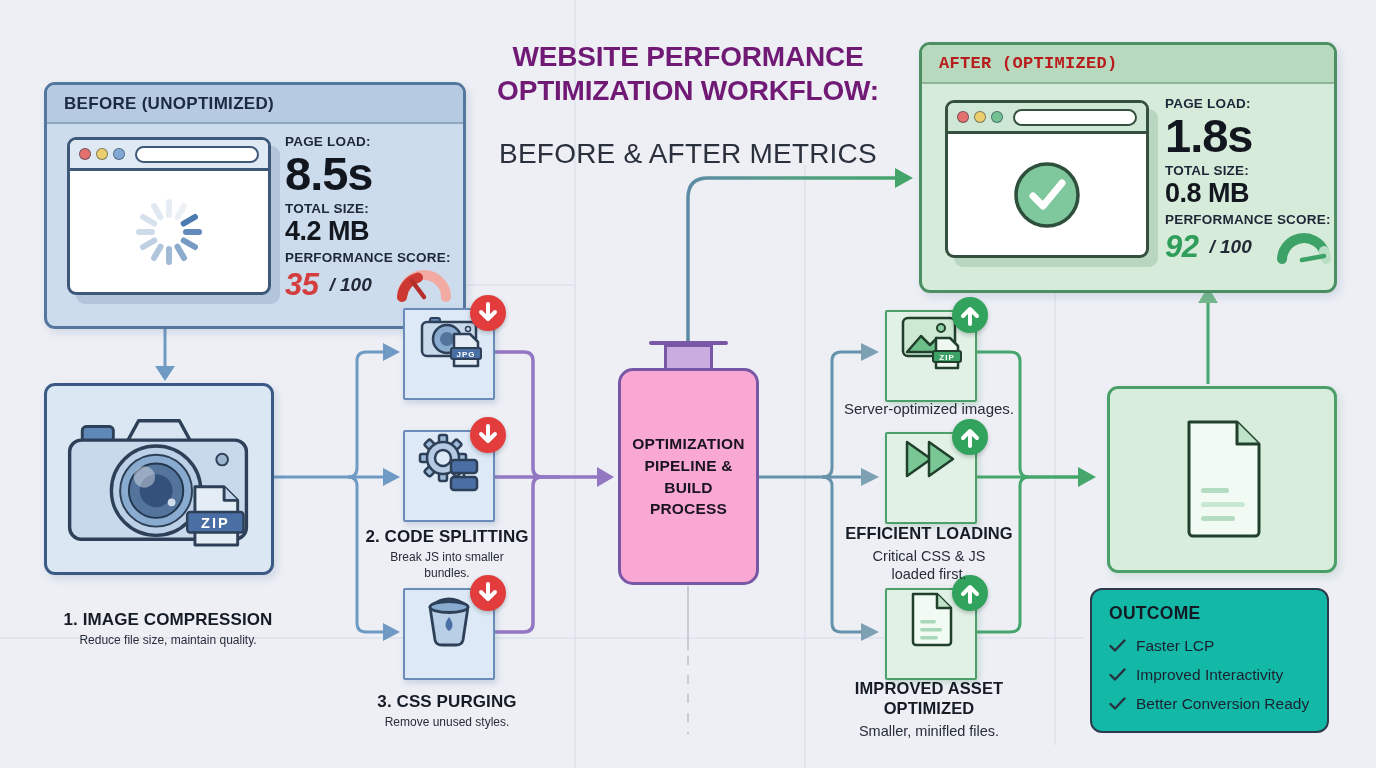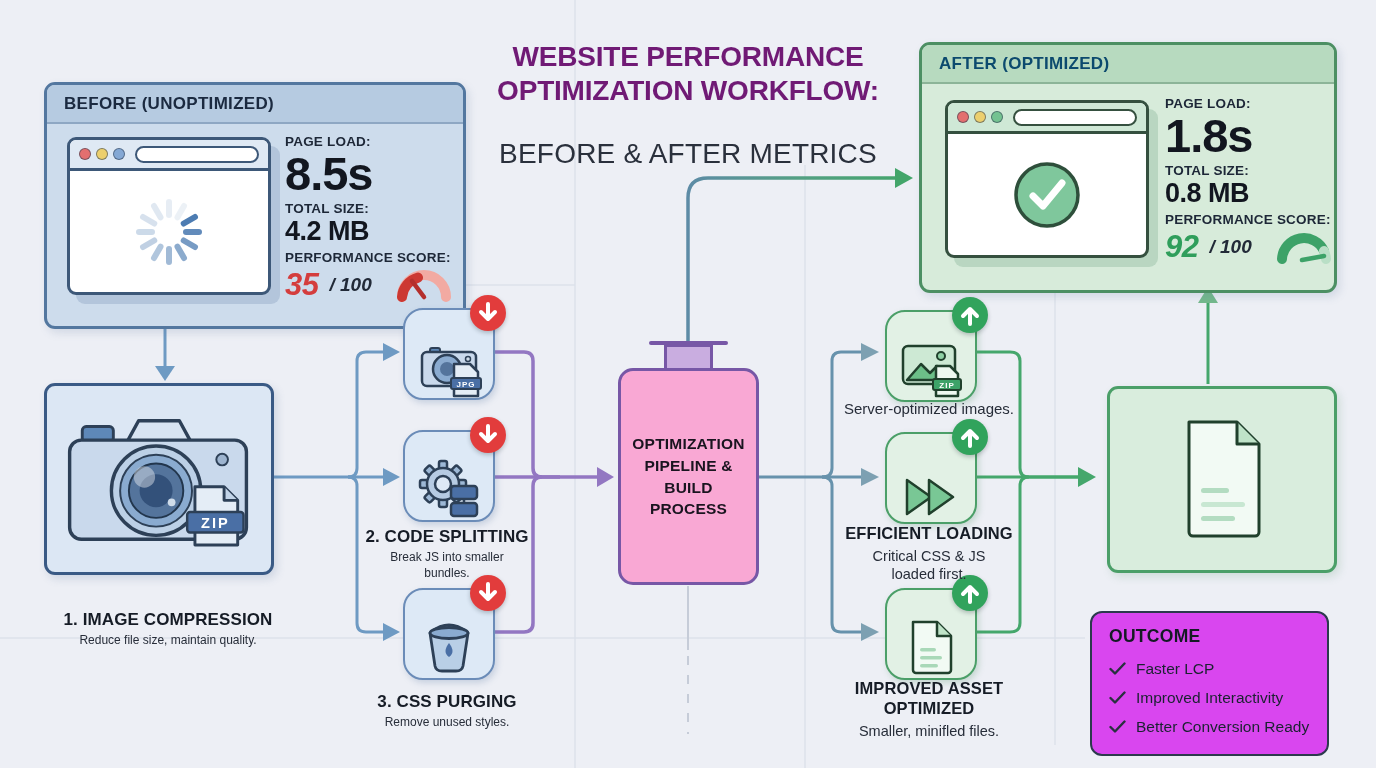--- a/index.html
+++ b/index.html
@@ -6,21 +6,21 @@
   .canvas{position:relative;width:1376px;height:768px;background:#edeff5;overflow:hidden;
           font-family:"Liberation Sans",sans-serif;color:#161c26;}
   svg.conn{position:absolute;left:0;top:0;z-index:1;}
   
   .panel{position:absolute;border-radius:11px;z-index:2;box-shadow:3px 4px 8px rgba(90,115,155,.18);}
   .panel.before{left:44px;top:42px;width:416px;height:241px;background:#cddcec;border:3px solid #53779f;margin-top:40px;}
   .panel.after{left:919px;top:42px;width:412px;height:245px;background:#d7ebda;border:3px solid #4c8f63;}
   .panel-header{height:37px;display:flex;align-items:center;padding-left:17px;
                 font-size:17px;font-weight:800;letter-spacing:.3px;border-radius:8px 8px 0 0;}
   .panel.before .panel-header{background:#b6cbe1;color:#1b2a40;border-bottom:2px solid rgba(70,100,140,.35);}
-  .panel.after  .panel-header{background:#b7dabf;color:#0c4a6e;border-bottom:2px solid rgba(60,110,80,.35);}
+  .panel.after  .panel-header{background:#b7dabf;color:#b91c1c;border-bottom:2px solid rgba(60,110,80,.35);font-family:Liberation Mono, monospace;}
   .browser{position:absolute;width:198px;height:152px;background:#fff;border-radius:9px;}
   .panel.before .browser{left:20px;top:52px;border:3px solid #3d5878;box-shadow:9px 9px 0 rgba(125,150,185,.32);}
   .panel.after  .browser{left:23px;top:55px;border:3px solid #35503f;box-shadow:9px 9px 0 rgba(120,170,140,.32);}
   .browser-bar{height:28px;display:flex;align-items:center;gap:5px;padding:0 9px;border-radius:6px 6px 0 0;}
   .panel.before .browser-bar{background:#dfe9f4;border-bottom:3px solid #3d5878;}
   .panel.after  .browser-bar{background:#cfe8d6;border-bottom:3px solid #35503f;}
   .dot{width:10px;height:10px;border-radius:50%;border:1.5px solid rgba(40,55,75,.55);}
   .url-pill{flex:1;height:13px;background:#fff;border-radius:99px;margin-left:5px;}
   .panel.before .url-pill{border:2.5px solid #3d5878;}
   .panel.after  .url-pill{border:2.5px solid #35503f;}
@@ -40,42 +40,42 @@
   
   .title{position:absolute;left:452px;top:40px;width:472px;text-align:center;z-index:2;}
   .title .t-bold{font-size:28px;font-weight:700;color:#701a75;line-height:1.22;letter-spacing:-.2px;}
   .title .t-light{font-size:28px;font-weight:400;color:#2a303c;line-height:1.22;letter-spacing:.2px;margin-top:29px;}
   
   .big-card{position:absolute;border-radius:11px;z-index:2;display:flex;align-items:center;justify-content:center;}
   .camera-card{left:44px;top:383px;width:224px;height:186px;background:#dce7f4;border:3px solid #3a5a85;
                box-shadow:3px 4px 8px rgba(90,115,155,.2);}
   .doc-card{left:1107px;top:386px;width:224px;height:181px;background:#d9eddd;border:3px solid #4b9f68;
             box-shadow:3px 4px 8px rgba(90,150,110,.2);}
-  .icon-box{position:absolute;width:88px;height:88px;border-radius:20px;z-index:2;
-            display:flex;align-items:flex-end;justify-content:center;}
+  .icon-box{position:absolute;width:88px;height:88px;border-radius:2px;z-index:2;
+            display:flex;align-items:flex-start;justify-content:center;}
   .icon-box.blue{background:#dde9f6;border:2.5px solid #6b8cb8;box-shadow:2px 3px 6px rgba(100,130,170,.28);}
   .icon-box.green{background:#e2f1e5;border:2.5px solid #4b9f68;box-shadow:2px 3px 6px rgba(90,150,110,.28);}
   .badge{position:absolute;right:-13px;top:-15px;width:36px;height:36px;border-radius:50%;
          display:flex;align-items:center;justify-content:center;box-shadow:0 2px 4px rgba(20,30,40,.25);}
   .badge.red{background:#e23c3c;}
   .badge.green{background:#31a35c;}
   .pipeline-box{position:absolute;left:618px;top:368px;width:141px;height:217px;background:#f9a8d4;
                 border:3px solid #7757a6;border-radius:15px;z-index:2;display:flex;align-items:center;
                 justify-content:center;text-align:center;padding:0 13px;box-sizing:border-box;
                 font-size:15.5px;font-weight:800;color:#19141f;line-height:1.4;letter-spacing:.2px;}
   .pipeline-neck{position:absolute;left:664px;top:344px;width:49px;height:29px;background:#c9ade0;
                  border:3px solid #7757a6;border-bottom:none;z-index:2;box-sizing:border-box;}
   .pipeline-lip{position:absolute;left:649px;top:341px;width:79px;height:4px;background:#7757a6;border-radius:2px;z-index:2;}
   
   .step-label{position:absolute;text-align:center;z-index:2;}
   .step-title{font-size:17px;font-weight:800;color:#161c26;letter-spacing:.1px;line-height:1.2;}
   .step-desc{font-size:12px;font-weight:400;color:#272d39;line-height:1.28;margin-top:3px;}
   .step-desc.lone{font-size:15px;}
   
-  .outcome{position:absolute;left:1090px;top:611px;width:239px;height:145px;background:#d946ef;
+  .outcome{position:absolute;left:1090px;top:588px;width:239px;height:145px;background:#14b8a6;
            border:2.5px solid #2c3a4d;border-radius:12px;z-index:2;box-sizing:border-box;padding:13px 17px;}
   .outcome-title{font-size:17.5px;font-weight:800;color:#141a24;margin-bottom:7px;letter-spacing:.3px;}
   .check-row{display:flex;align-items:center;gap:10px;height:29px;font-size:15.5px;color:#1a2230;}
 </style>
 </head>
 <body>
 
 <div class="canvas">
 
   <svg class="conn" width="1376" height="768" viewBox="0 0 1376 768">

